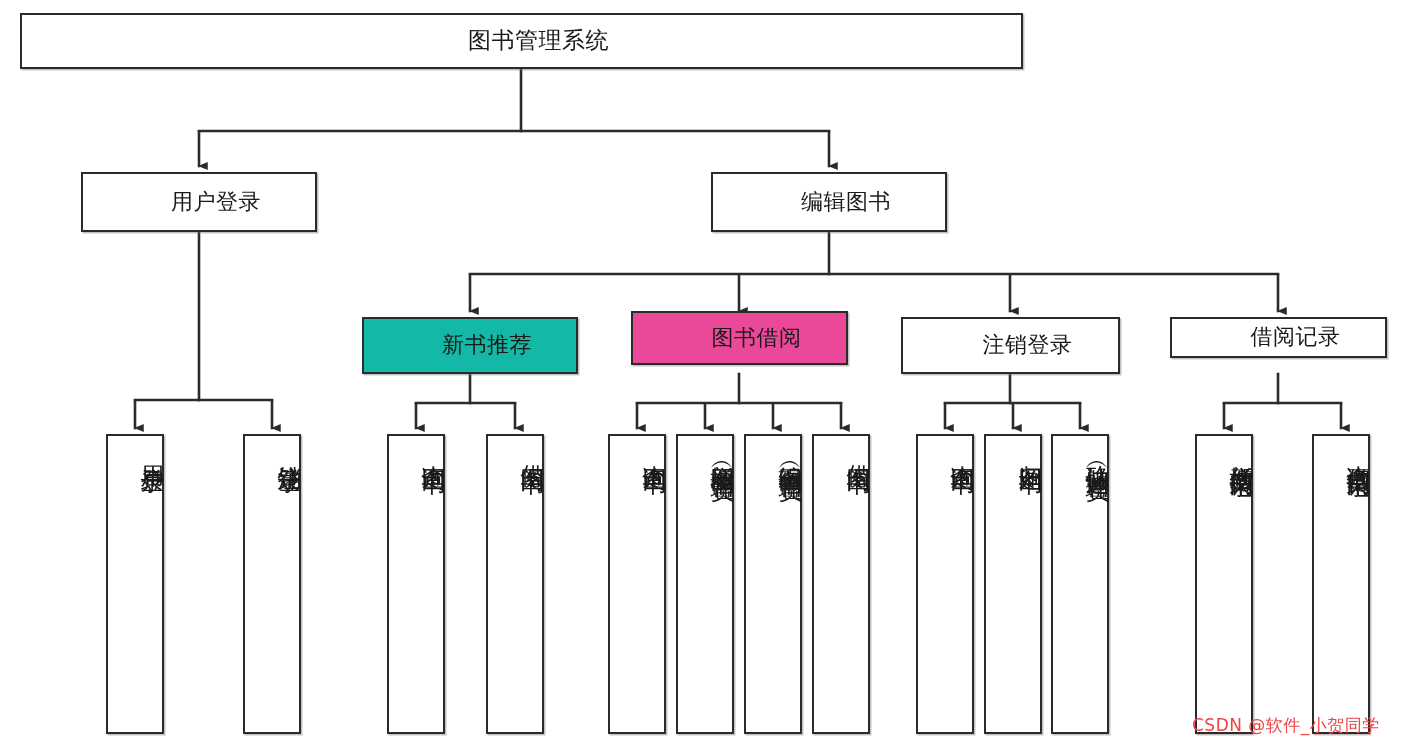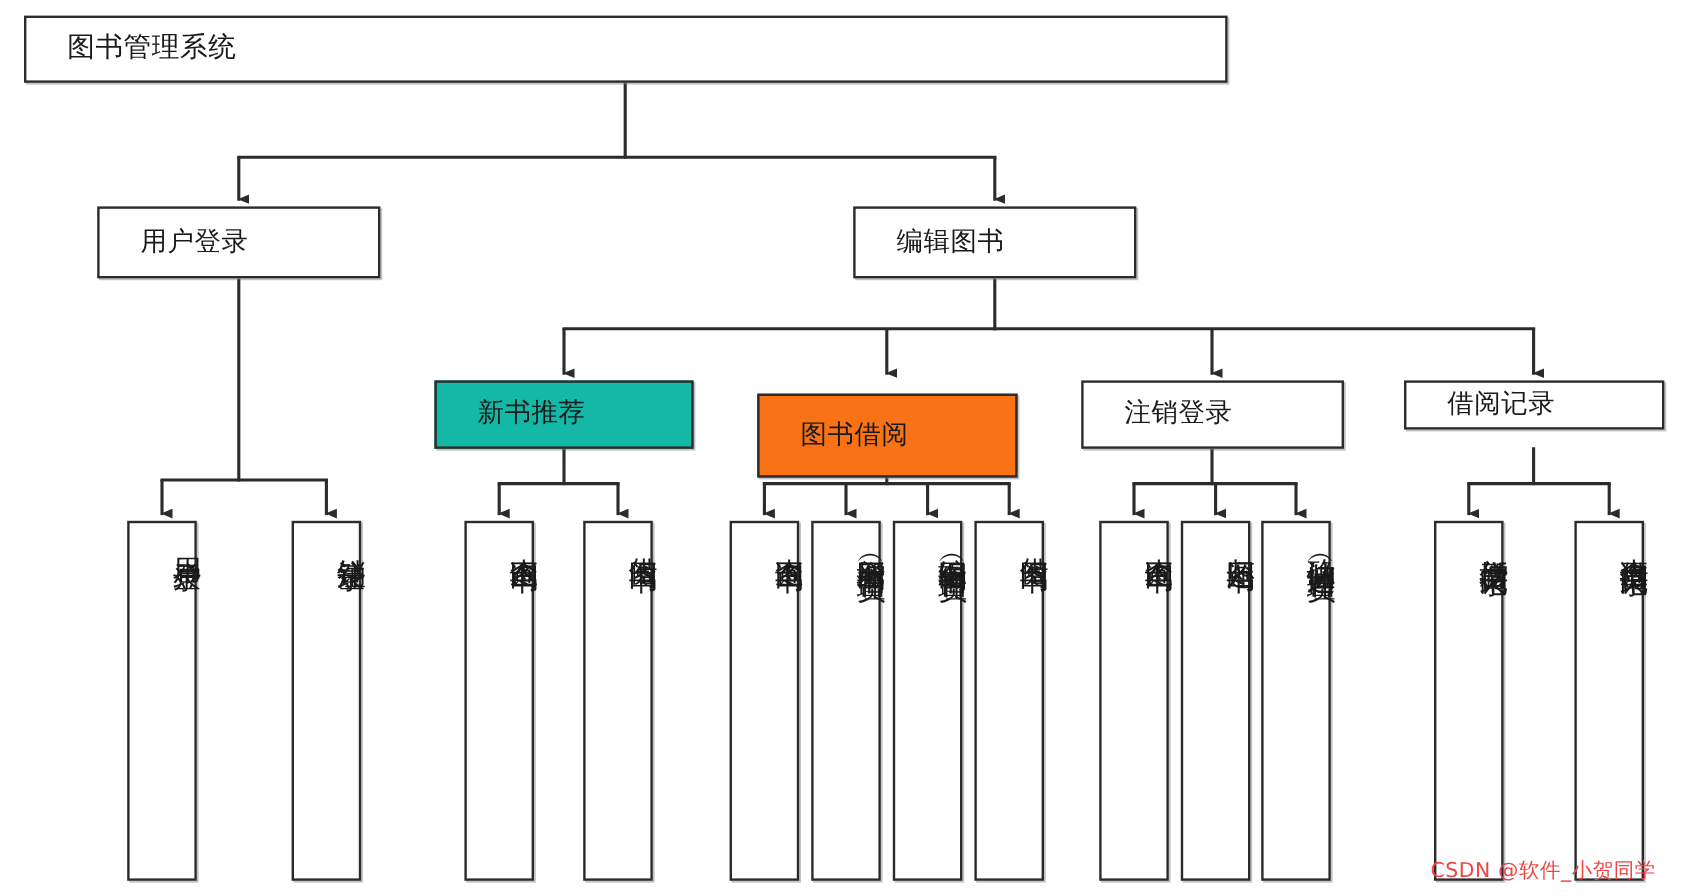--- a/index.html
+++ b/index.html
@@ -28,20 +28,21 @@
     height: 747px;
     pointer-events: none;
   }
   .node {
     position: absolute;
     box-sizing: border-box;
     background: #ffffff;
     border: 2px solid #2b2b2b;
     display: flex;
     align-items: center;
+    justify-content: center;
     color: #1a1a1a;
     box-shadow: 1.5px 1.5px 0 rgba(120,120,120,0.45);
     padding-left: 34px;
   }
   .node .label {
     display: block;
     text-align: center;
     line-height: 1.12;
     color: #1a1a1a;
     letter-spacing: 0.5px;
@@ -135,21 +136,21 @@
   <div id="nodes-layer">
       <div class="node horiz" style="left: 81px; top: 172px; width: 236px; height: 60px; border-color: rgb(43, 43, 43); background: rgb(255, 255, 255);">
         <span class="label">用户登录</span>
       </div>
       <div class="node horiz" style="left: 711px; top: 172px; width: 236px; height: 60px; border-color: rgb(43, 43, 43); background: rgb(255, 255, 255);">
         <span class="label">编辑图书</span>
       </div>
       <div class="node horiz" style="left: 362px; top: 317px; width: 216px; height: 57px; border-color: rgb(43, 43, 43); background: #14b8a6;">
         <span class="label">新书推荐</span>
       </div>
-      <div class="node horiz" style="left: 631px; top: 328px; width: 217px; height: 70px; border-color: rgb(43, 43, 43); background: #f97316;">
+      <div class="node horiz" style="left: 631px; top: 311px; width: 217px; height: 54px; border-color: rgb(43, 43, 43); background: #ec4899;">
         <span class="label">图书借阅</span>
       </div>
       <div class="node horiz" style="left: 901px; top: 317px; width: 219px; height: 57px; border-color: rgb(43, 43, 43); background: rgb(255, 255, 255);">
         <span class="label">注销登录</span>
       </div>
       <div class="node horiz" style="left: 1170px; top: 317px; width: 217px; height: 41px; border-color: rgb(43, 43, 43); background: rgb(255, 255, 255);">
         <span class="label">借阅记录</span>
       </div>
       <div class="node vert" style="left: 106px; top: 434px; width: 58px; height: 300px; border-color: rgb(43, 43, 43); background: rgb(255, 255, 255);">
         <span class="label">用户登录</span>

